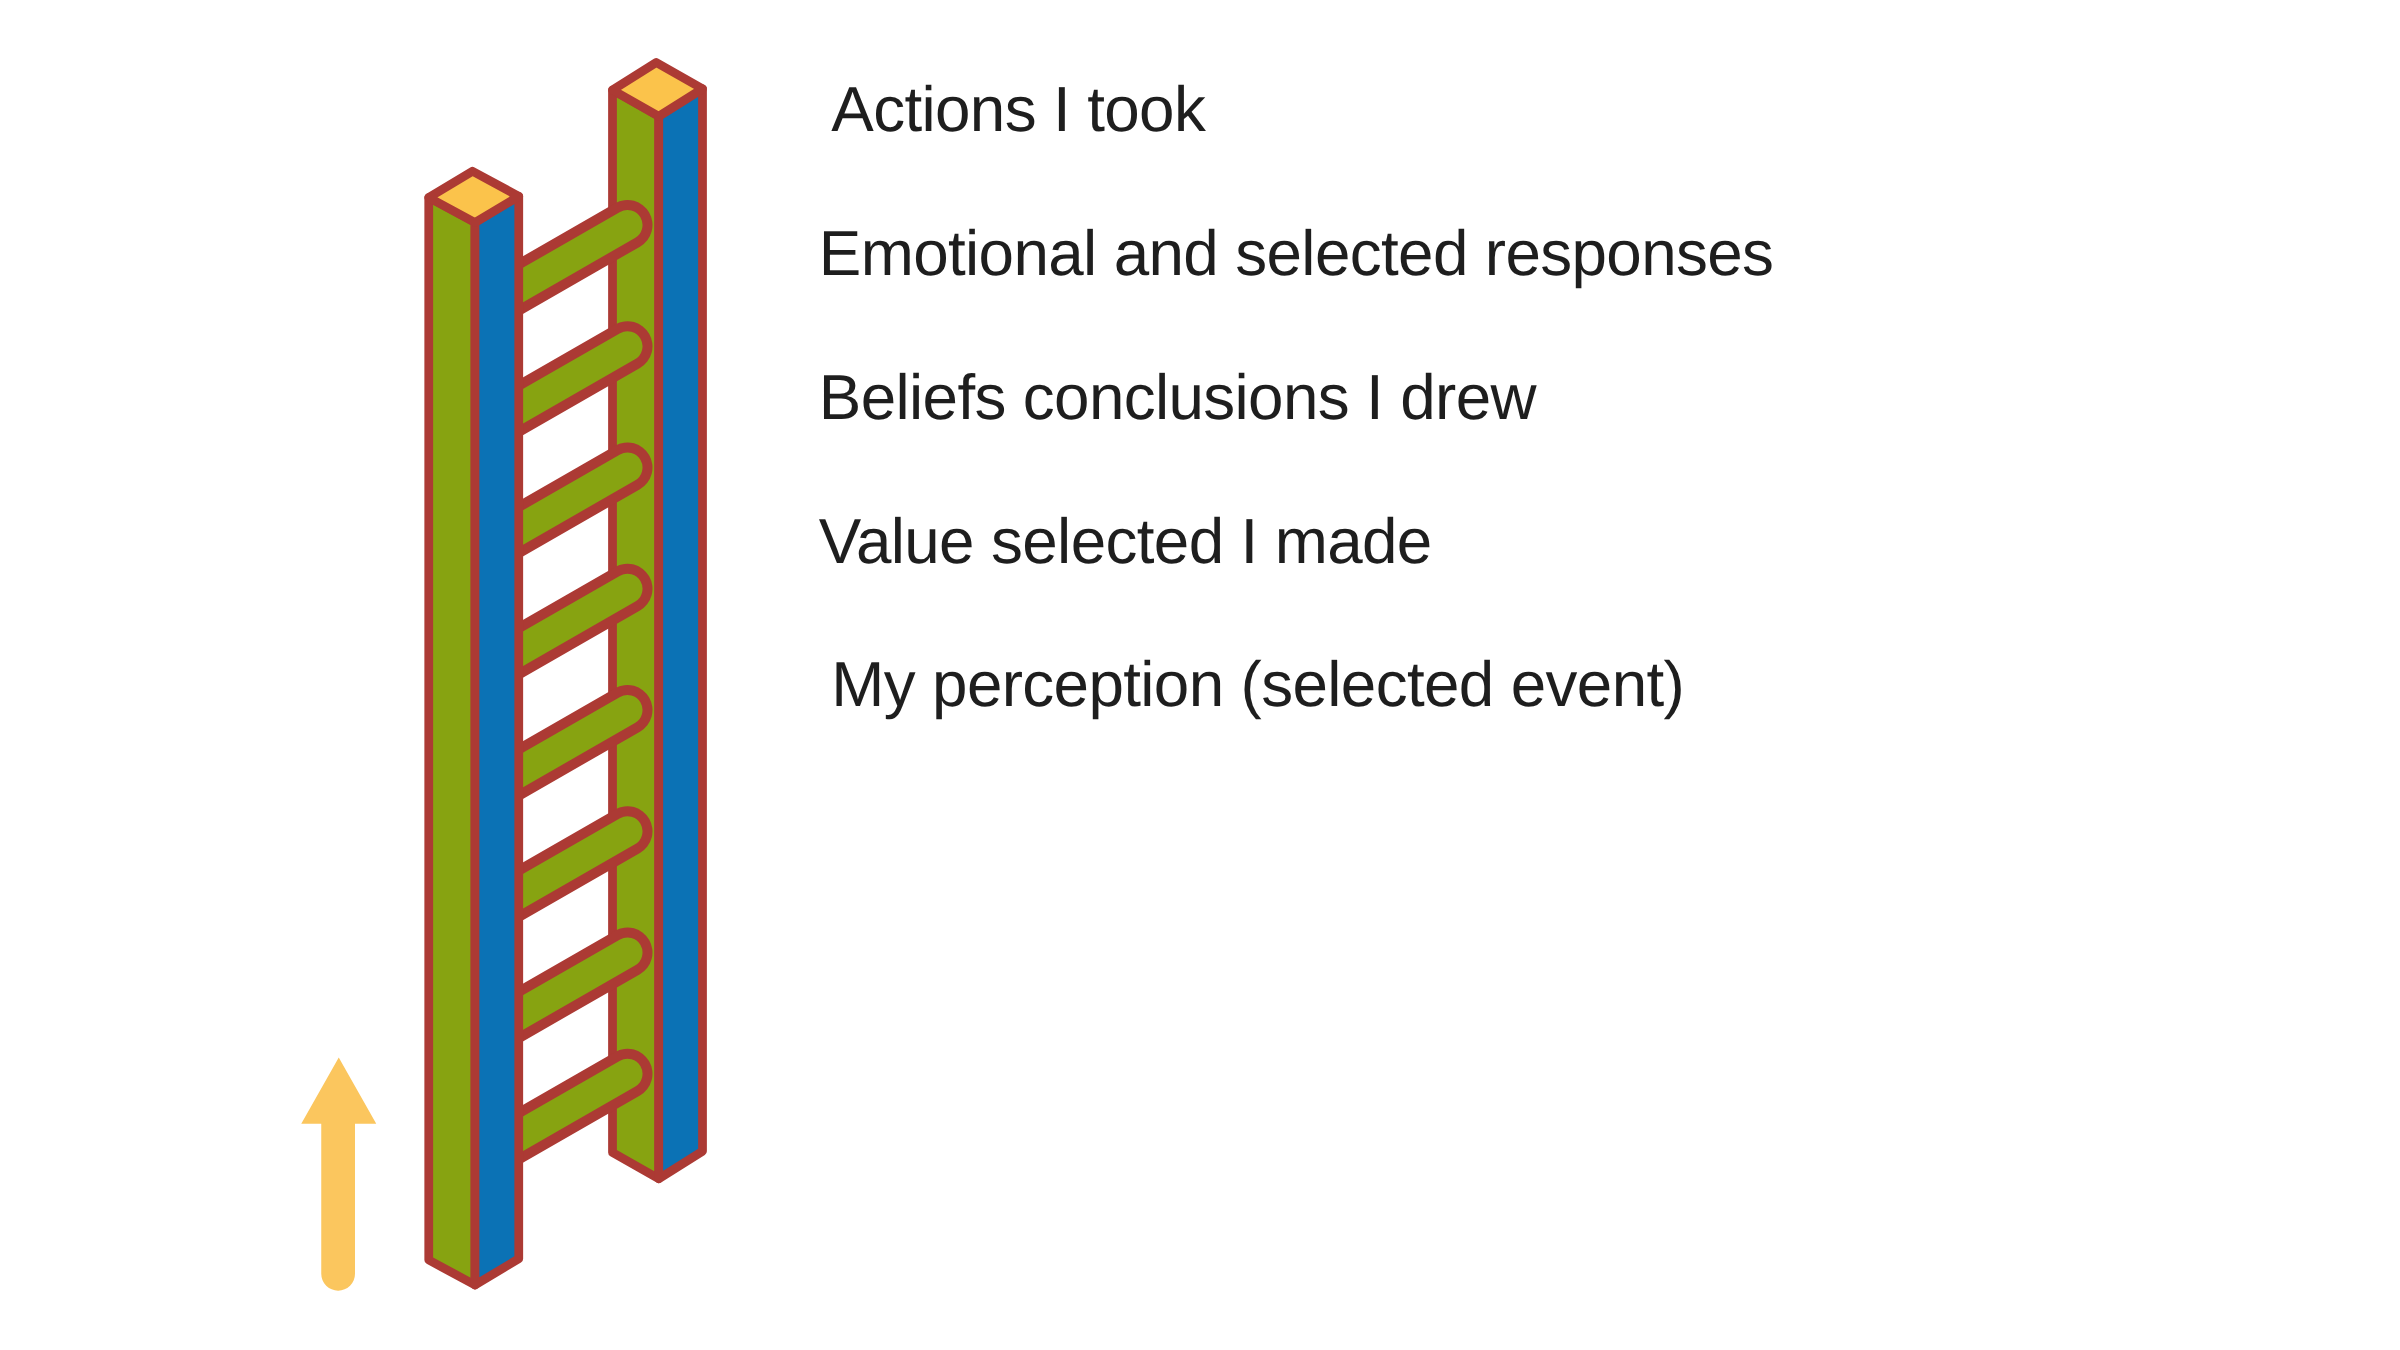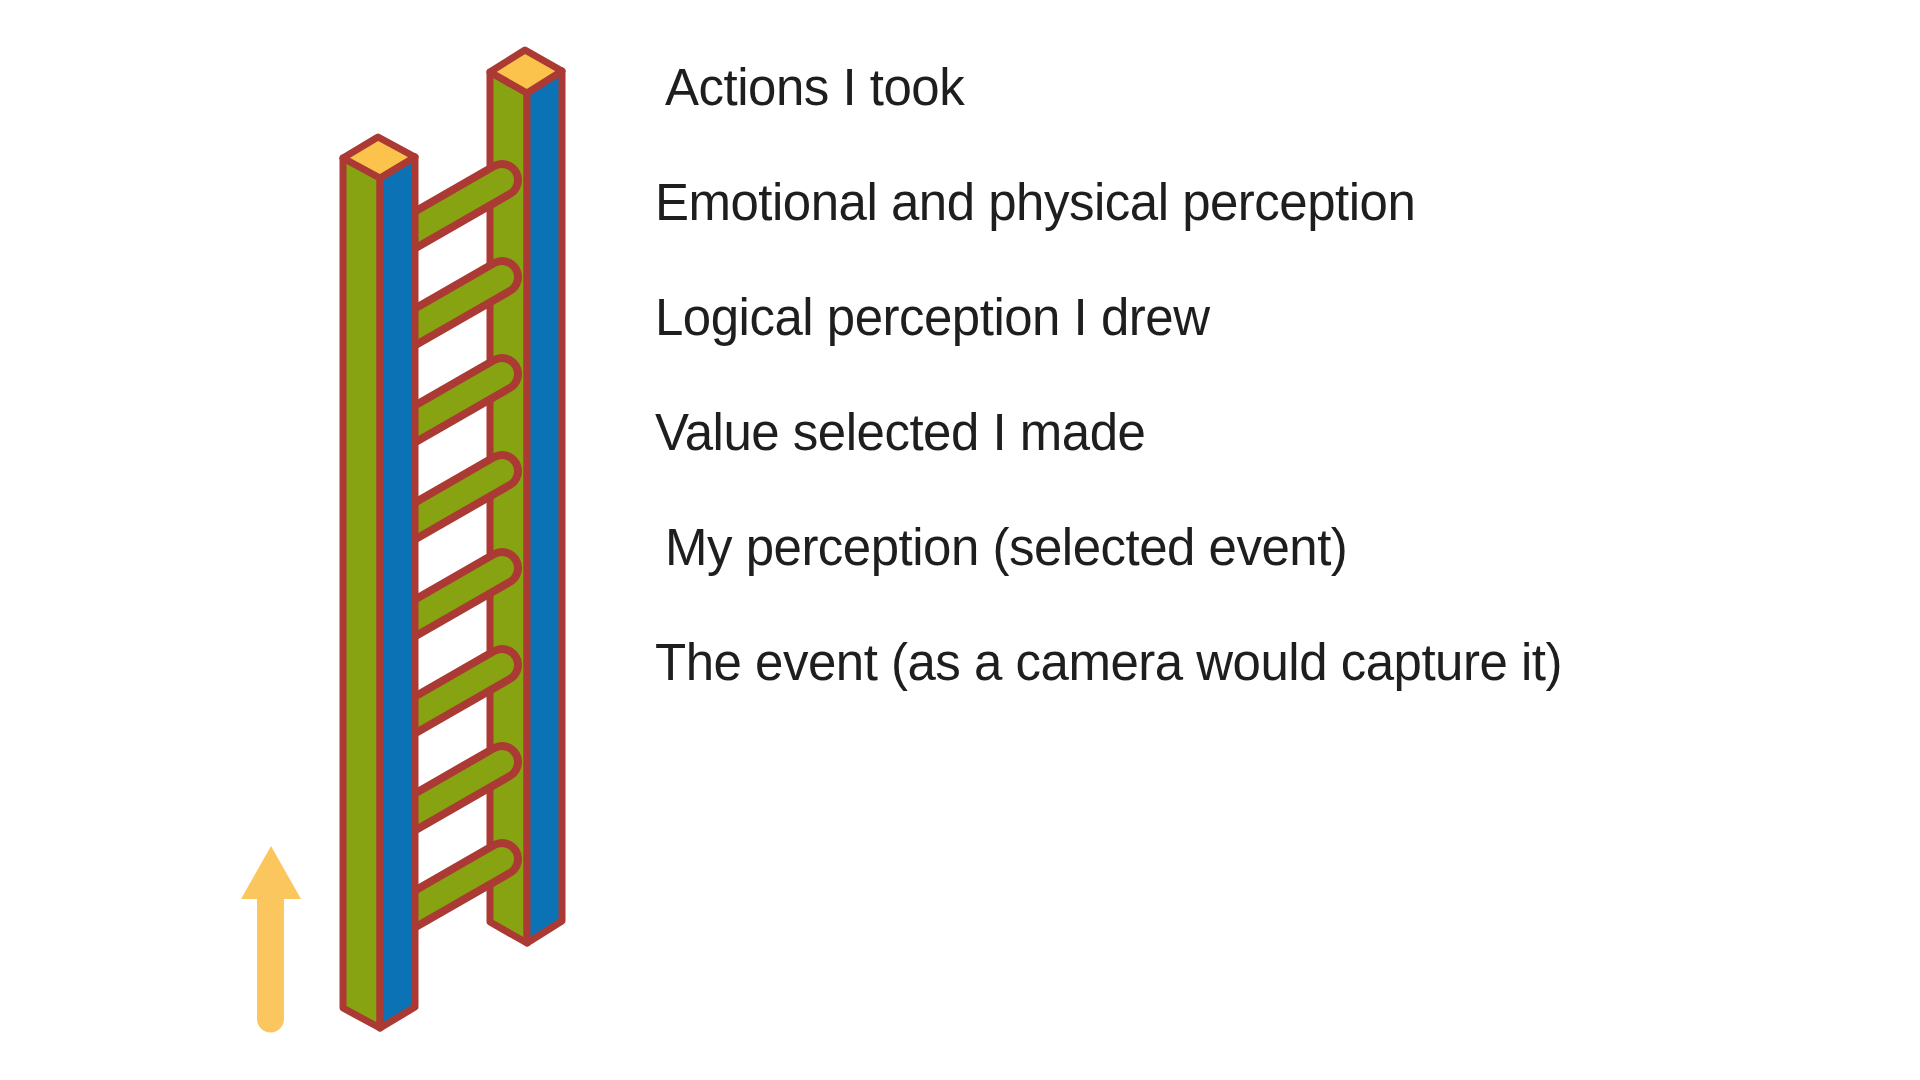--- a/index.html
+++ b/index.html
@@ -99,20 +99,19 @@
       <polygon points="343,158 380,178 380,1028 343,1008" fill="var(--rail-green)"></polygon>
       <polygon points="380,178 415,157 415,1007 380,1028" fill="var(--rail-blue)"></polygon>
       <polygon points="343,158 378,137 415,157 380,178" fill="var(--cap-yellow)"></polygon>
     </g>
 
     <path d="M241,899 L271,846 L301,899 L284,899 L284,1019 A13.5,13.5 0 0 1 257,1019 L257,899 Z" fill="var(--arrow-yellow)"></path>
   </svg>
 
   <div class="labels">
     <div class="label">Actions I took</div>
-    <div class="label">Emotional and physical perception</div>
-    <div class="label">Logical perception I drew</div>
+    <div class="label">Emotional and selected responses</div>
+    <div class="label">Beliefs conclusions I drew</div>
     <div class="label">Value selected I made</div>
     <div class="label">My perception (selected event)</div>
-    <div class="label">The event (as a camera would capture it)</div>
   </div>
 
 </div>
 
 </body></html>

